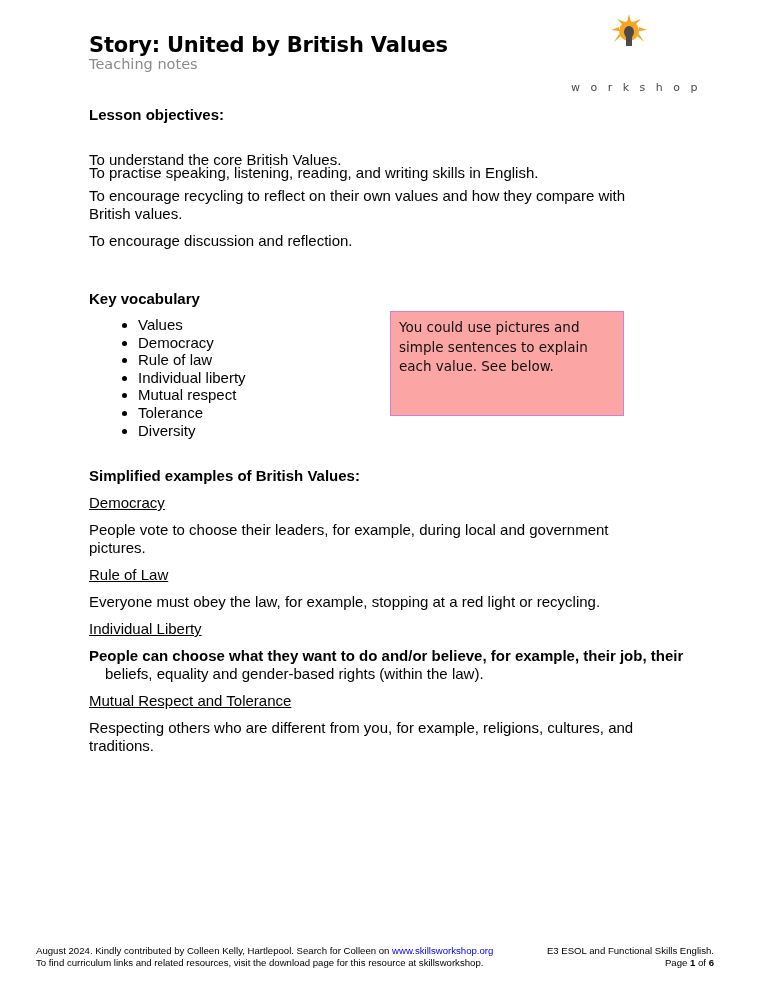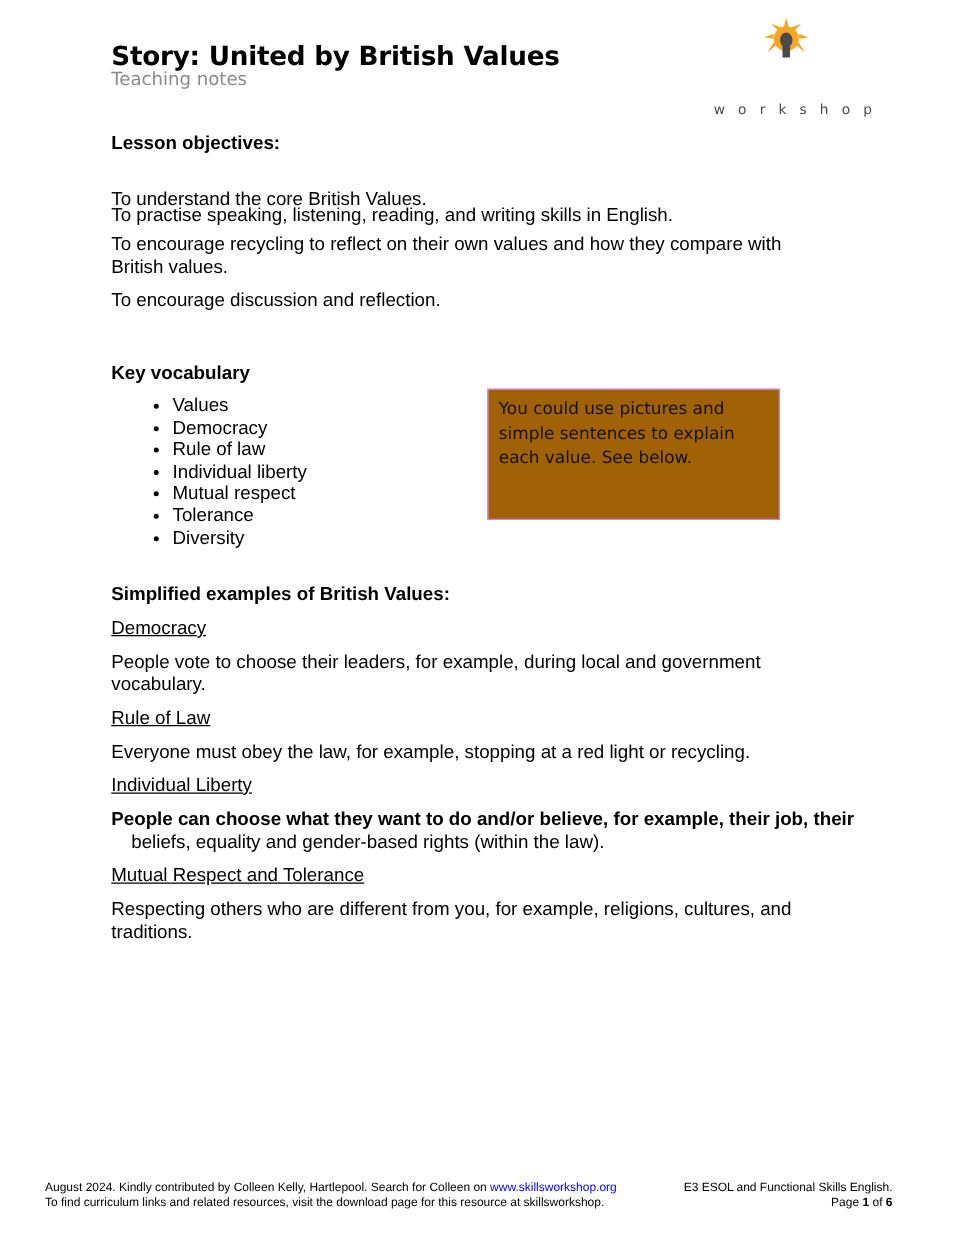--- a/index.html
+++ b/index.html
@@ -8,21 +8,21 @@
   .subtitle { position:absolute; left:89px; top:56px; font-family:"DejaVu Sans", sans-serif; font-size:14.5px; color:#8a8a8a; }
   .logo { position:absolute; left:565px; top:14px; width:130px; height:80px; }
   .logo-word { position:absolute; left:2px; top:28px; font-family:"DejaVu Sans", sans-serif; font-weight:bold; font-size:40px; color:#4a4a4a; letter-spacing:-1px; line-height:1; }
   .logo-sub { position:absolute; left:6px; top:68px; font-family:"DejaVu Sans", sans-serif; font-size:11px; color:#4a4a4a; letter-spacing:10.5px; line-height:1; }
   .logo-sun { position:absolute; left:44px; top:0px; }
   .p { position:absolute; left:89px; font-size:15px; line-height:18px; }
   .b { font-weight:bold; }
   .u { text-decoration:underline; }
   ul.vocab { position:absolute; left:113px; top:316px; margin:0; padding:0 0 0 25px; font-size:15px; line-height:17.6px; list-style:disc; }
   ul.vocab li { padding-left:0; }
-  .note { position:absolute; left:390px; top:311px; width:234px; height:105px; background:#a16207; border:1px solid #d080d0; box-sizing:border-box; padding:6px 8px; font-family:"DejaVu Sans", sans-serif; font-size:13.5px; line-height:19.5px; color:#111; }
+  .note { position:absolute; left:390px; top:311px; width:234px; height:105px; background:#fca5a5; border:1px solid #d080d0; box-sizing:border-box; padding:6px 8px; font-family:"DejaVu Sans", sans-serif; font-size:13.5px; line-height:19.5px; color:#111; }
   .footer { position:absolute; left:36px; font-size:9.6px; line-height:12px; color:#000; }
   .link { color:#0000ee; }
   .right { position:absolute; right:54px; font-size:9.6px; line-height:12px; }
 </style>
 </head>
 <body>
 
 <div class="title">Story: United by British Values</div>
 <div class="subtitle">Teaching notes</div>
 
@@ -61,21 +61,21 @@
   <li>Tolerance</li>
   <li>Diversity</li>
 </ul>
 
 <div class="note">You could use pictures and simple sentences to explain each value. See below.</div>
 
 <div class="p b" style="top:467px;">Simplified examples of British Values:</div>
 
 <div class="p u" style="top:494px;">Democracy</div>
 <div class="p" style="top:521px;">People vote to choose their leaders, for example, during local and government</div>
-<div class="p" style="top:539px;">vocabulary.</div>
+<div class="p" style="top:539px;">pictures.</div>
 
 <div class="p u" style="top:566px;">Rule of Law</div>
 <div class="p" style="top:593px;">Everyone must obey the law, for example, stopping at a red light or recycling.</div>
 
 <div class="p u" style="top:620px;">Individual Liberty</div>
 <div class="p" style="top:647px;font-weight:bold;">People can choose what they want to do and/or believe, for example, their job, their</div>
 <div class="p" style="top:665px;margin-left:16px;">beliefs, equality and gender-based rights (within the law).</div>
 
 <div class="p u" style="top:692px;">Mutual Respect and Tolerance</div>
 <div class="p" style="top:719px;">Respecting others who are different from you, for example, religions, cultures, and</div>

